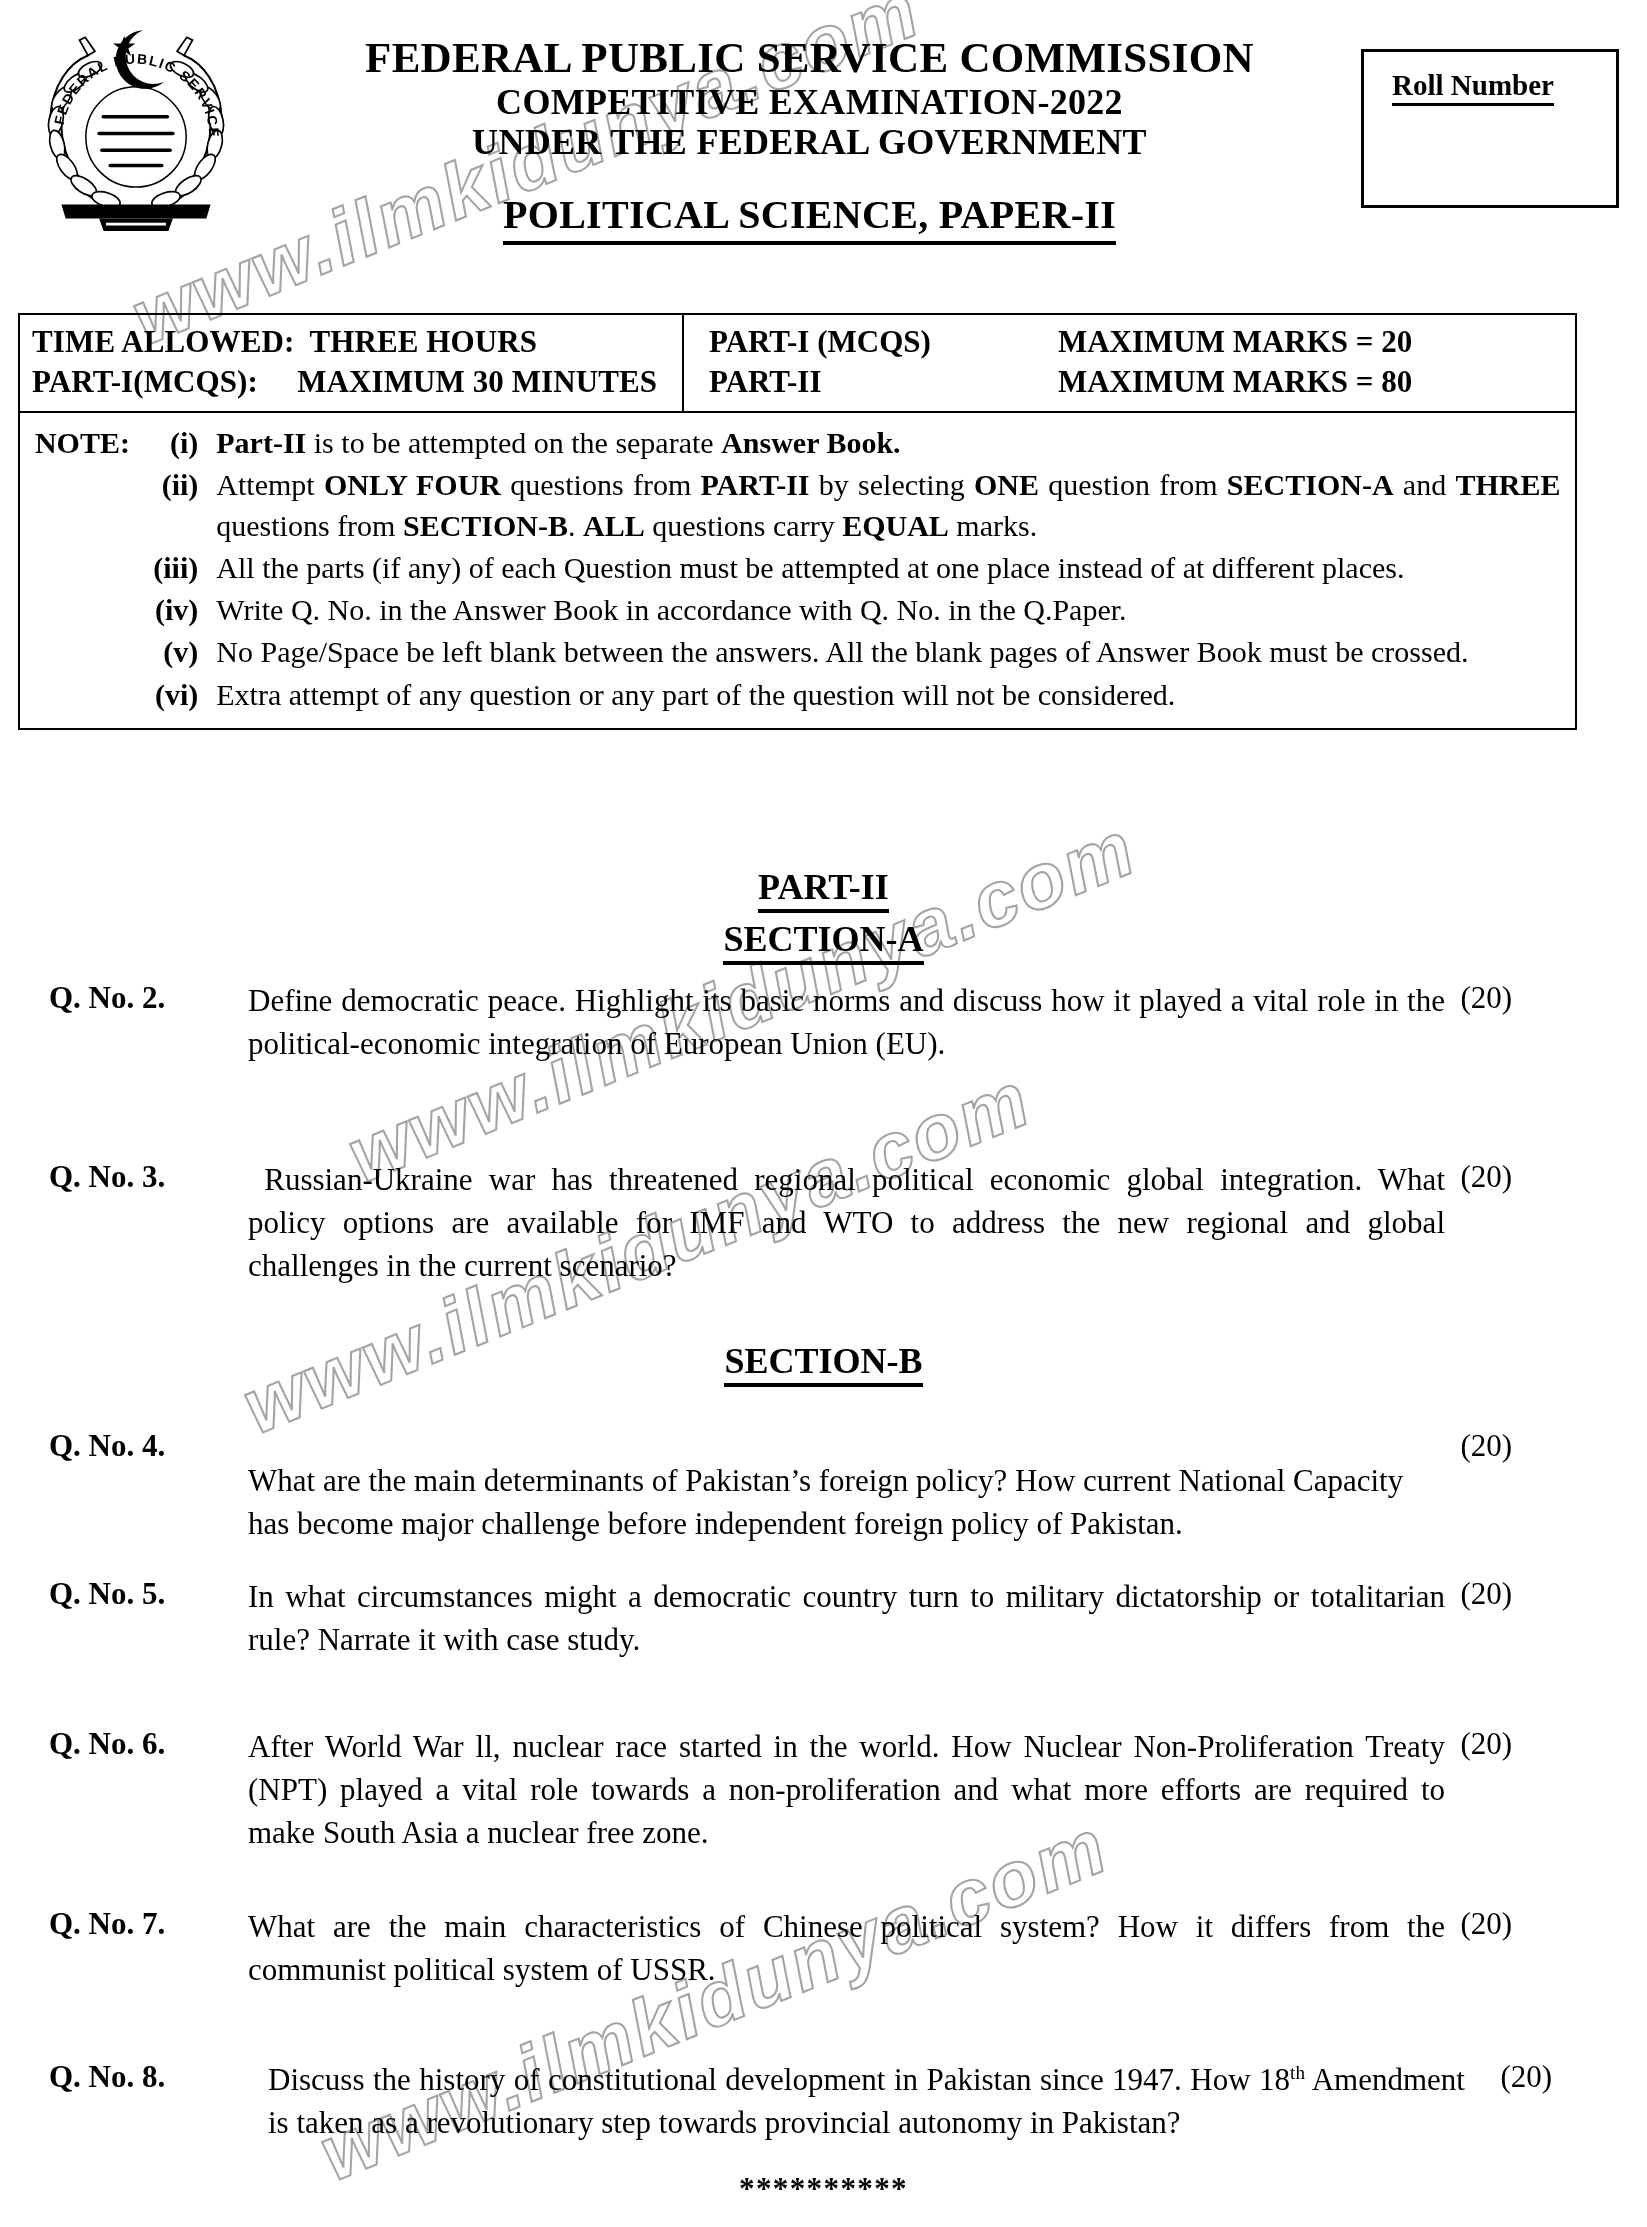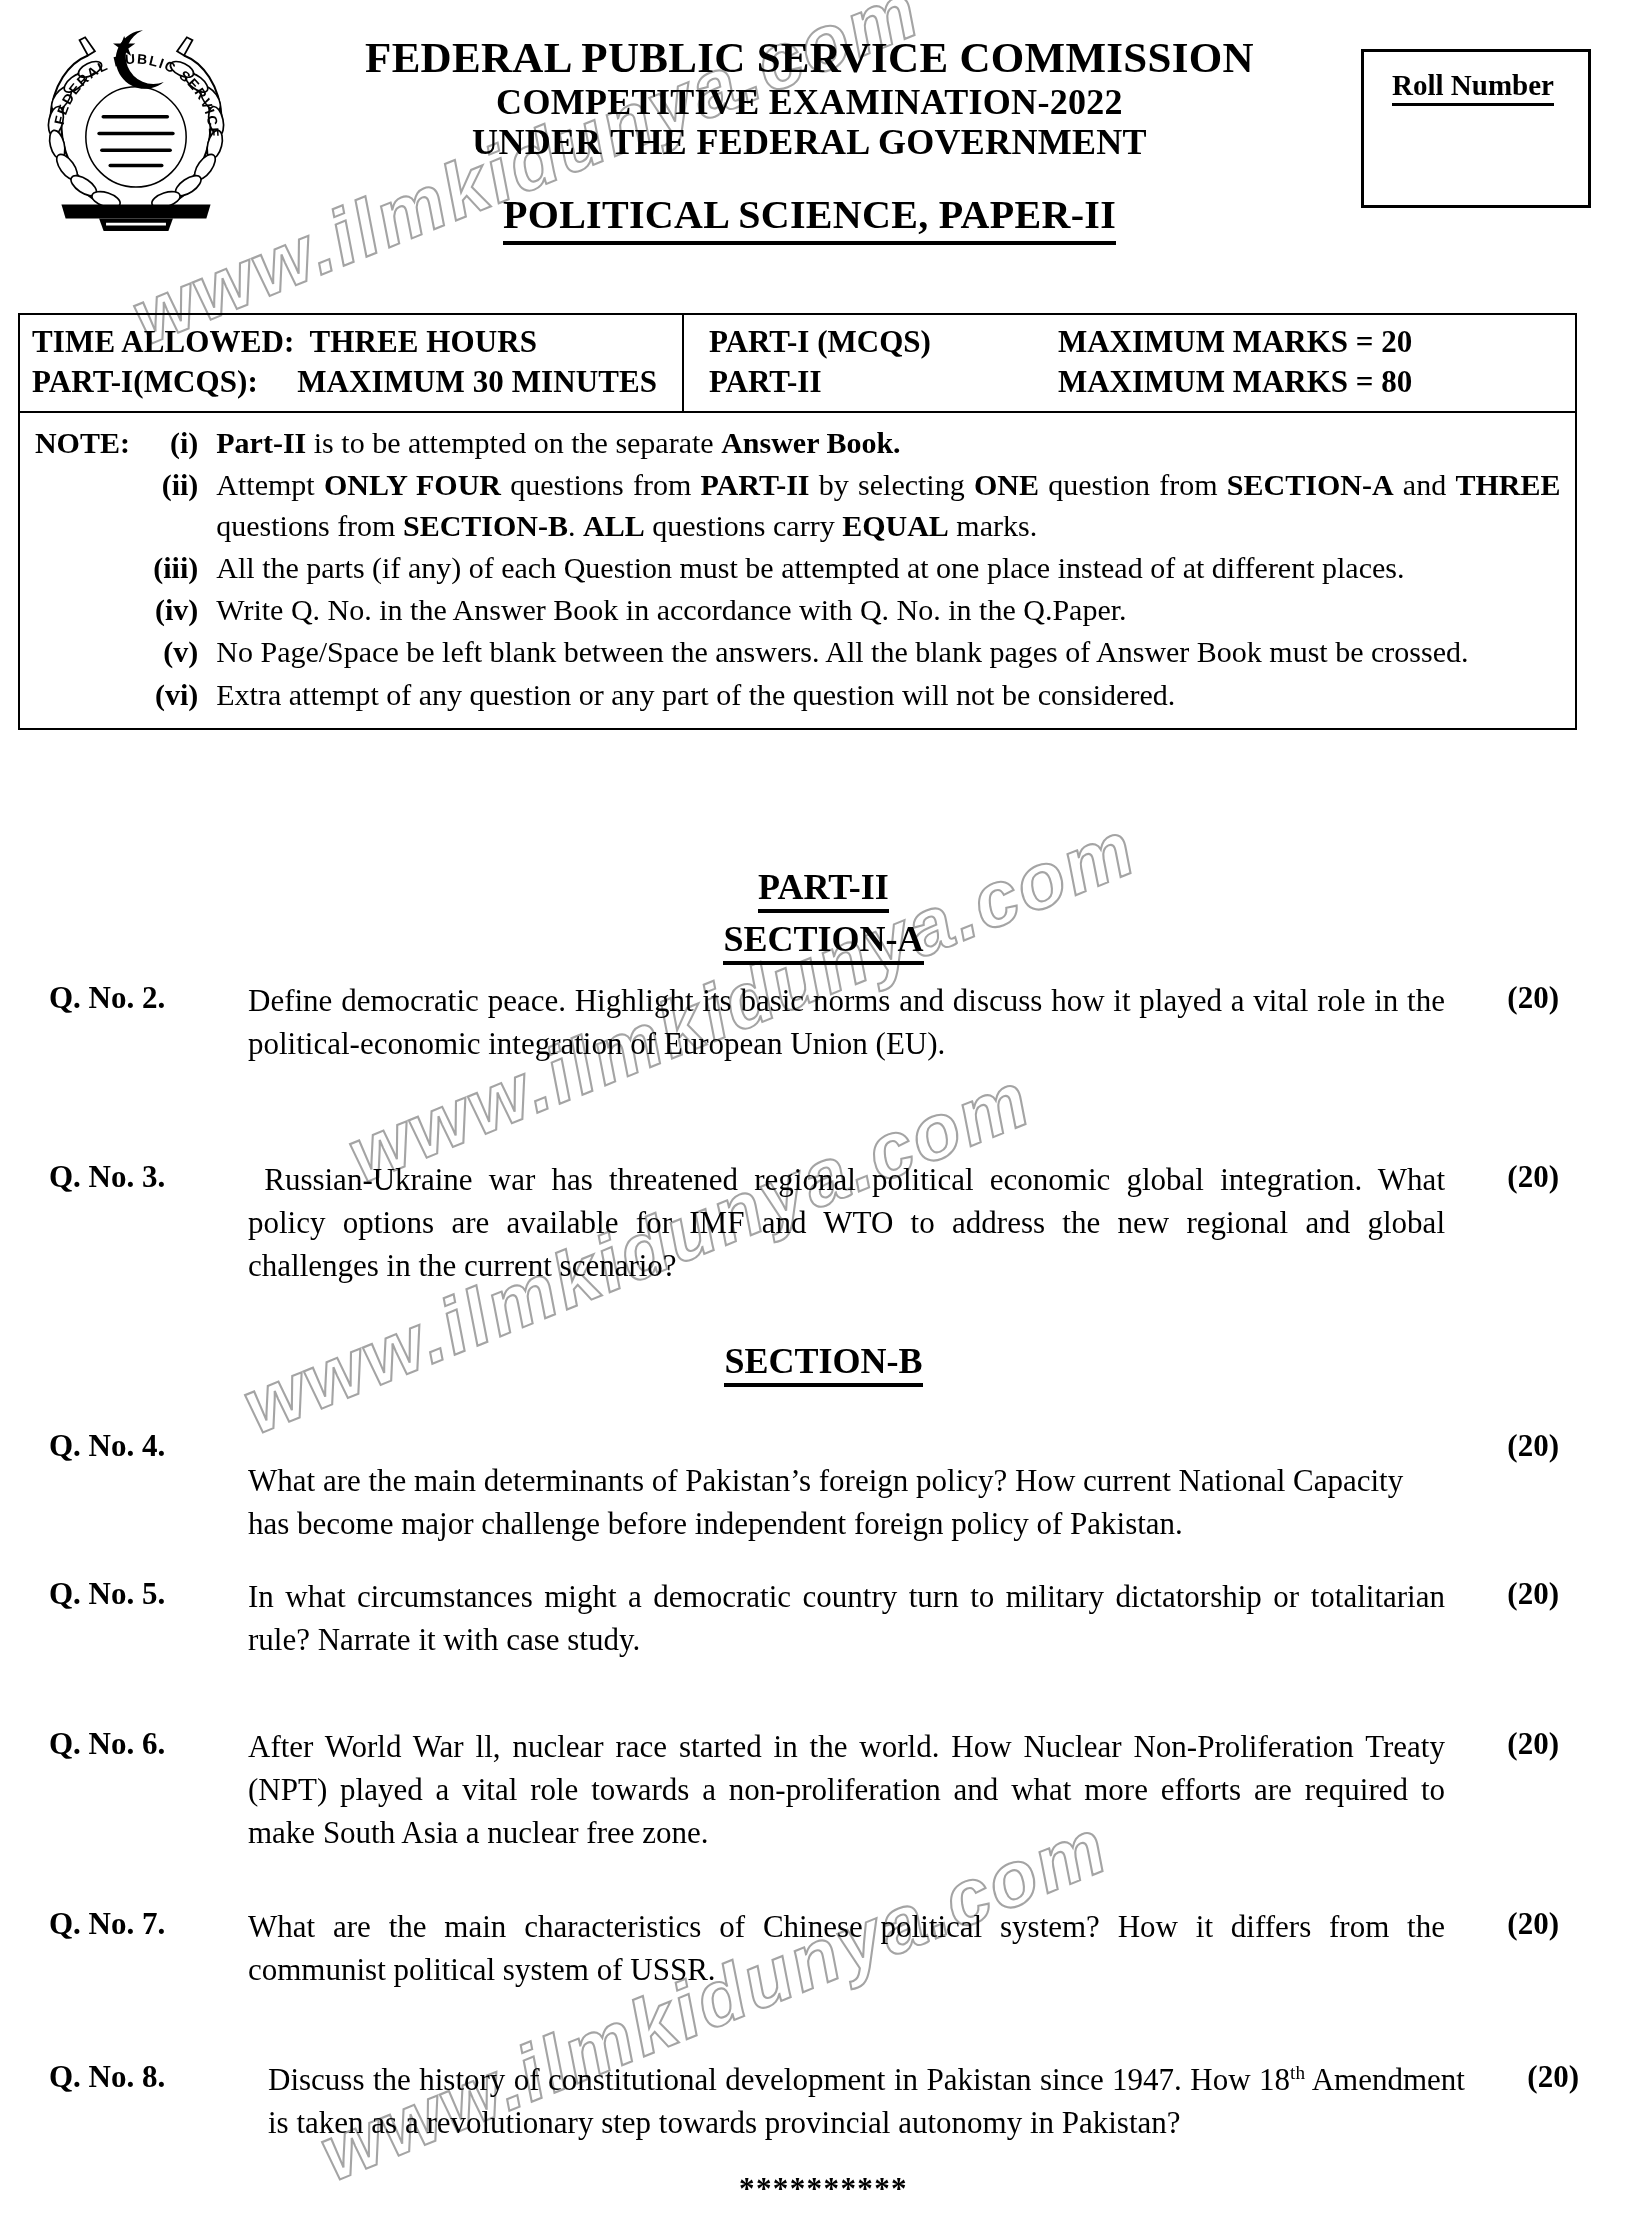--- a/index.html
+++ b/index.html
@@ -76,21 +76,21 @@
     font-weight: 700;
     display: inline-block;
     border-bottom: 4.9px solid #000;
     padding-bottom: 2.8px;
     letter-spacing: 0.3px;
   }
   .roll-box {
     position: absolute;
     left: 1361px;
     top: 49px;
-    width: 230px;
+    width: 258px;
     height: 159px;
     border: 3.5px solid #000;
     box-sizing: border-box;
   }
   .roll-label {
     position: absolute;
     left: 28px;
     top: 17px;
     font-size: 29px;
     font-weight: 700;
@@ -210,24 +210,24 @@
     width: 1197px;
     flex: 0 0 1197px;
     font-size: 31px;
     line-height: 1.38;
     text-align: justify;
     text-justify: inter-word;
   }
   .q-text.nj { text-align: left; margin-top: 32px; }
   .q-marks {
     flex: 1;
-    text-align: center;
+    text-align: left;
     padding-left: 15.4px;
     font-size: 31px;
-    font-weight: 700;
+    font-weight: 400;
     white-space: nowrap;
   }
   sup { font-size: 0.62em; vertical-align: super; }
 
   .footer-stars {
     position: absolute;
     left: 0;
     width: 1647px;
     text-align: center;
     font-size: 31px;

